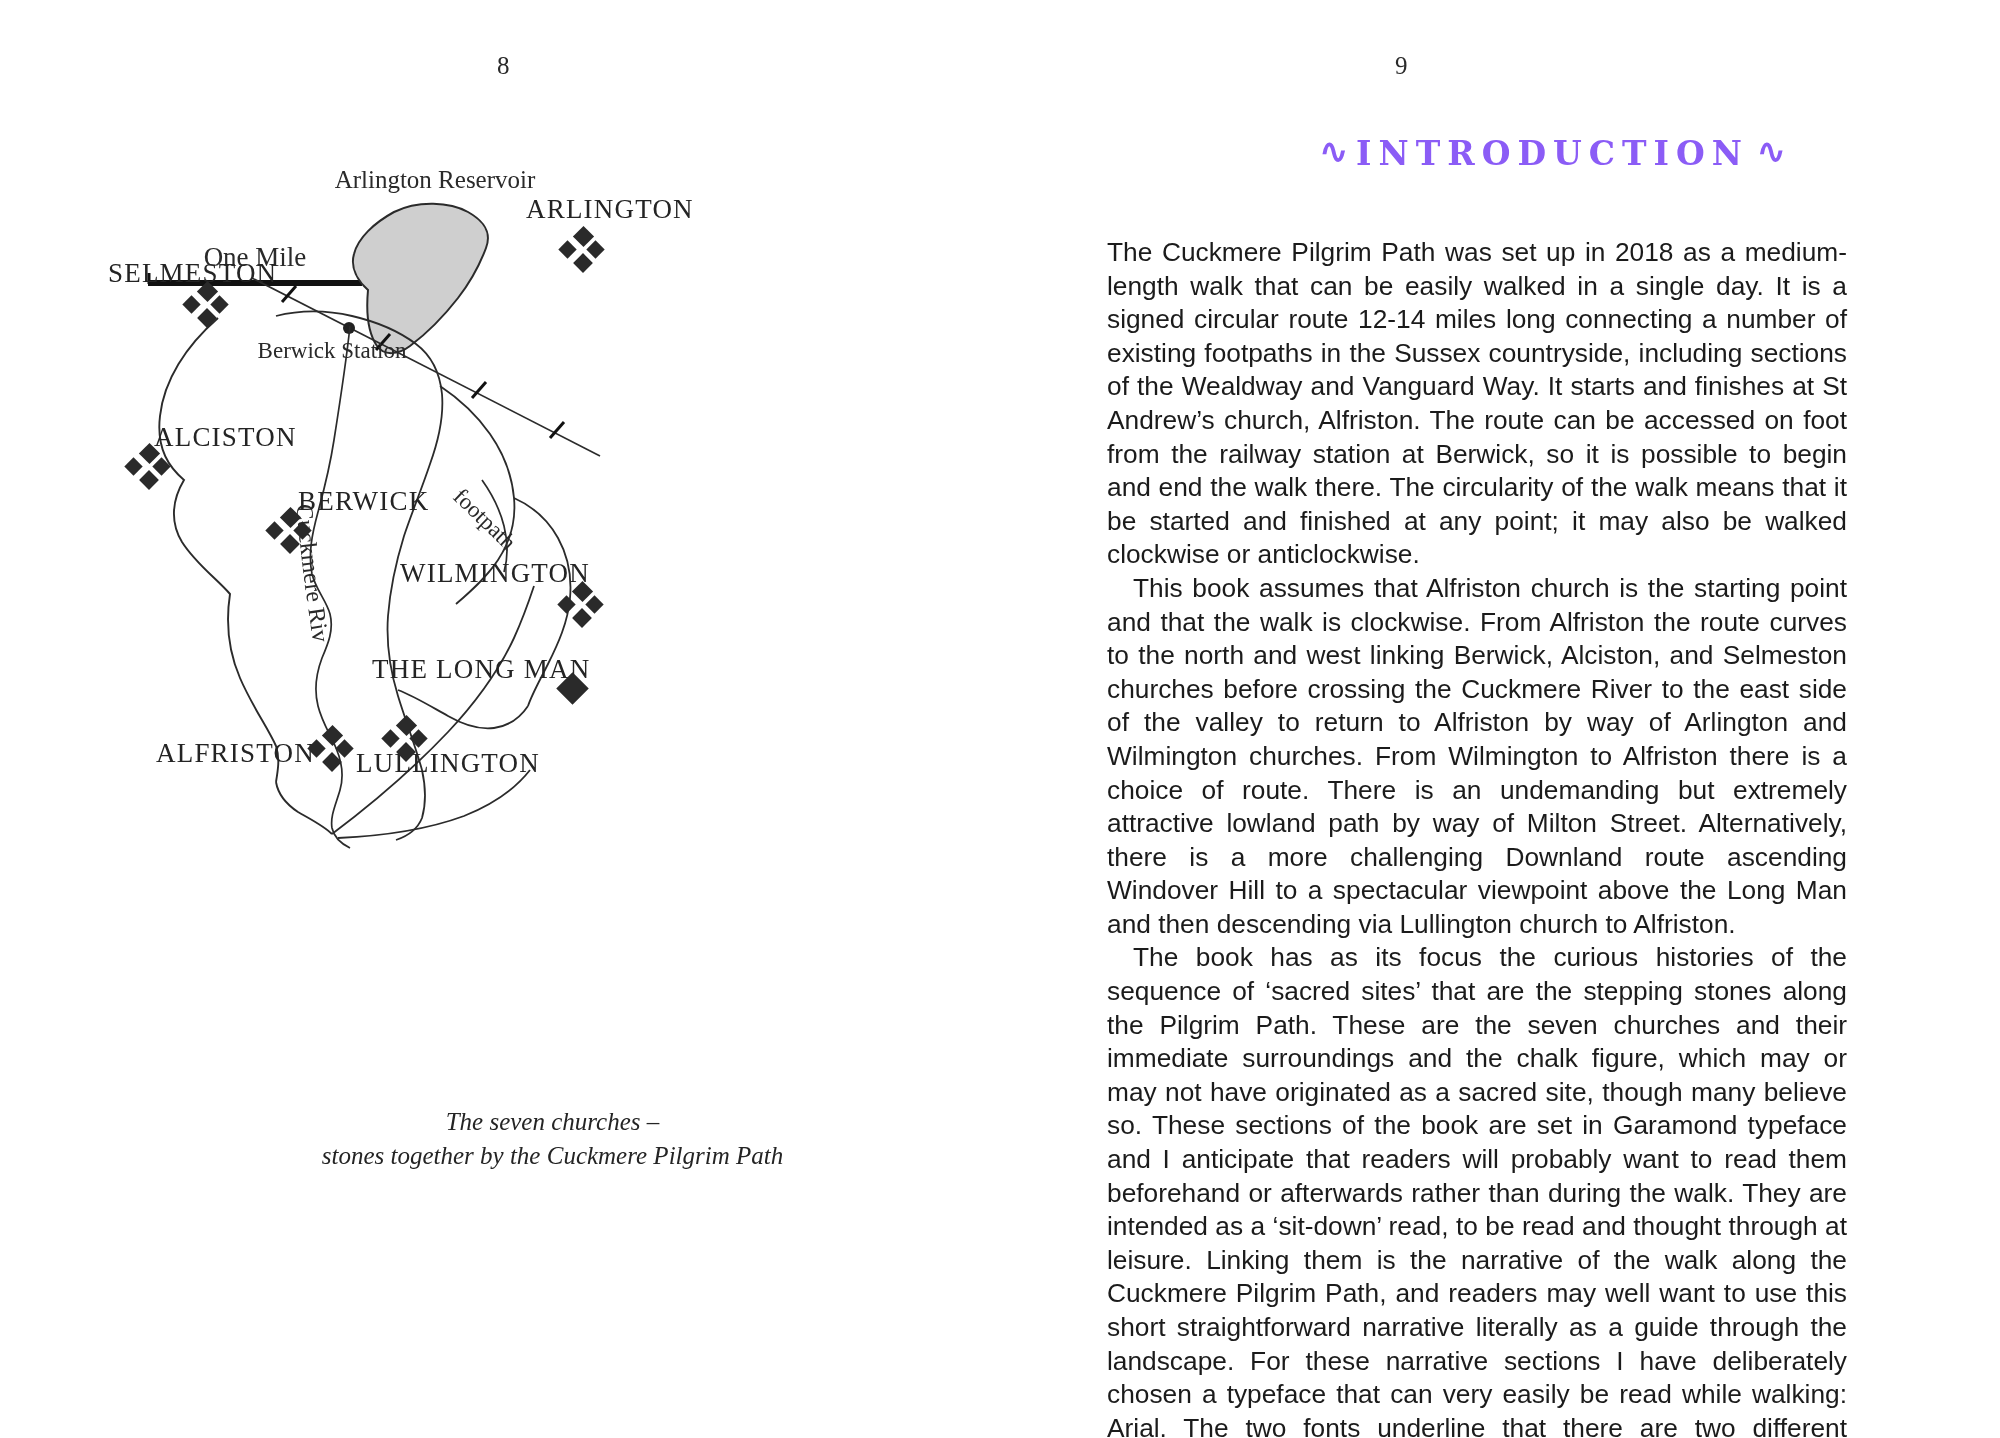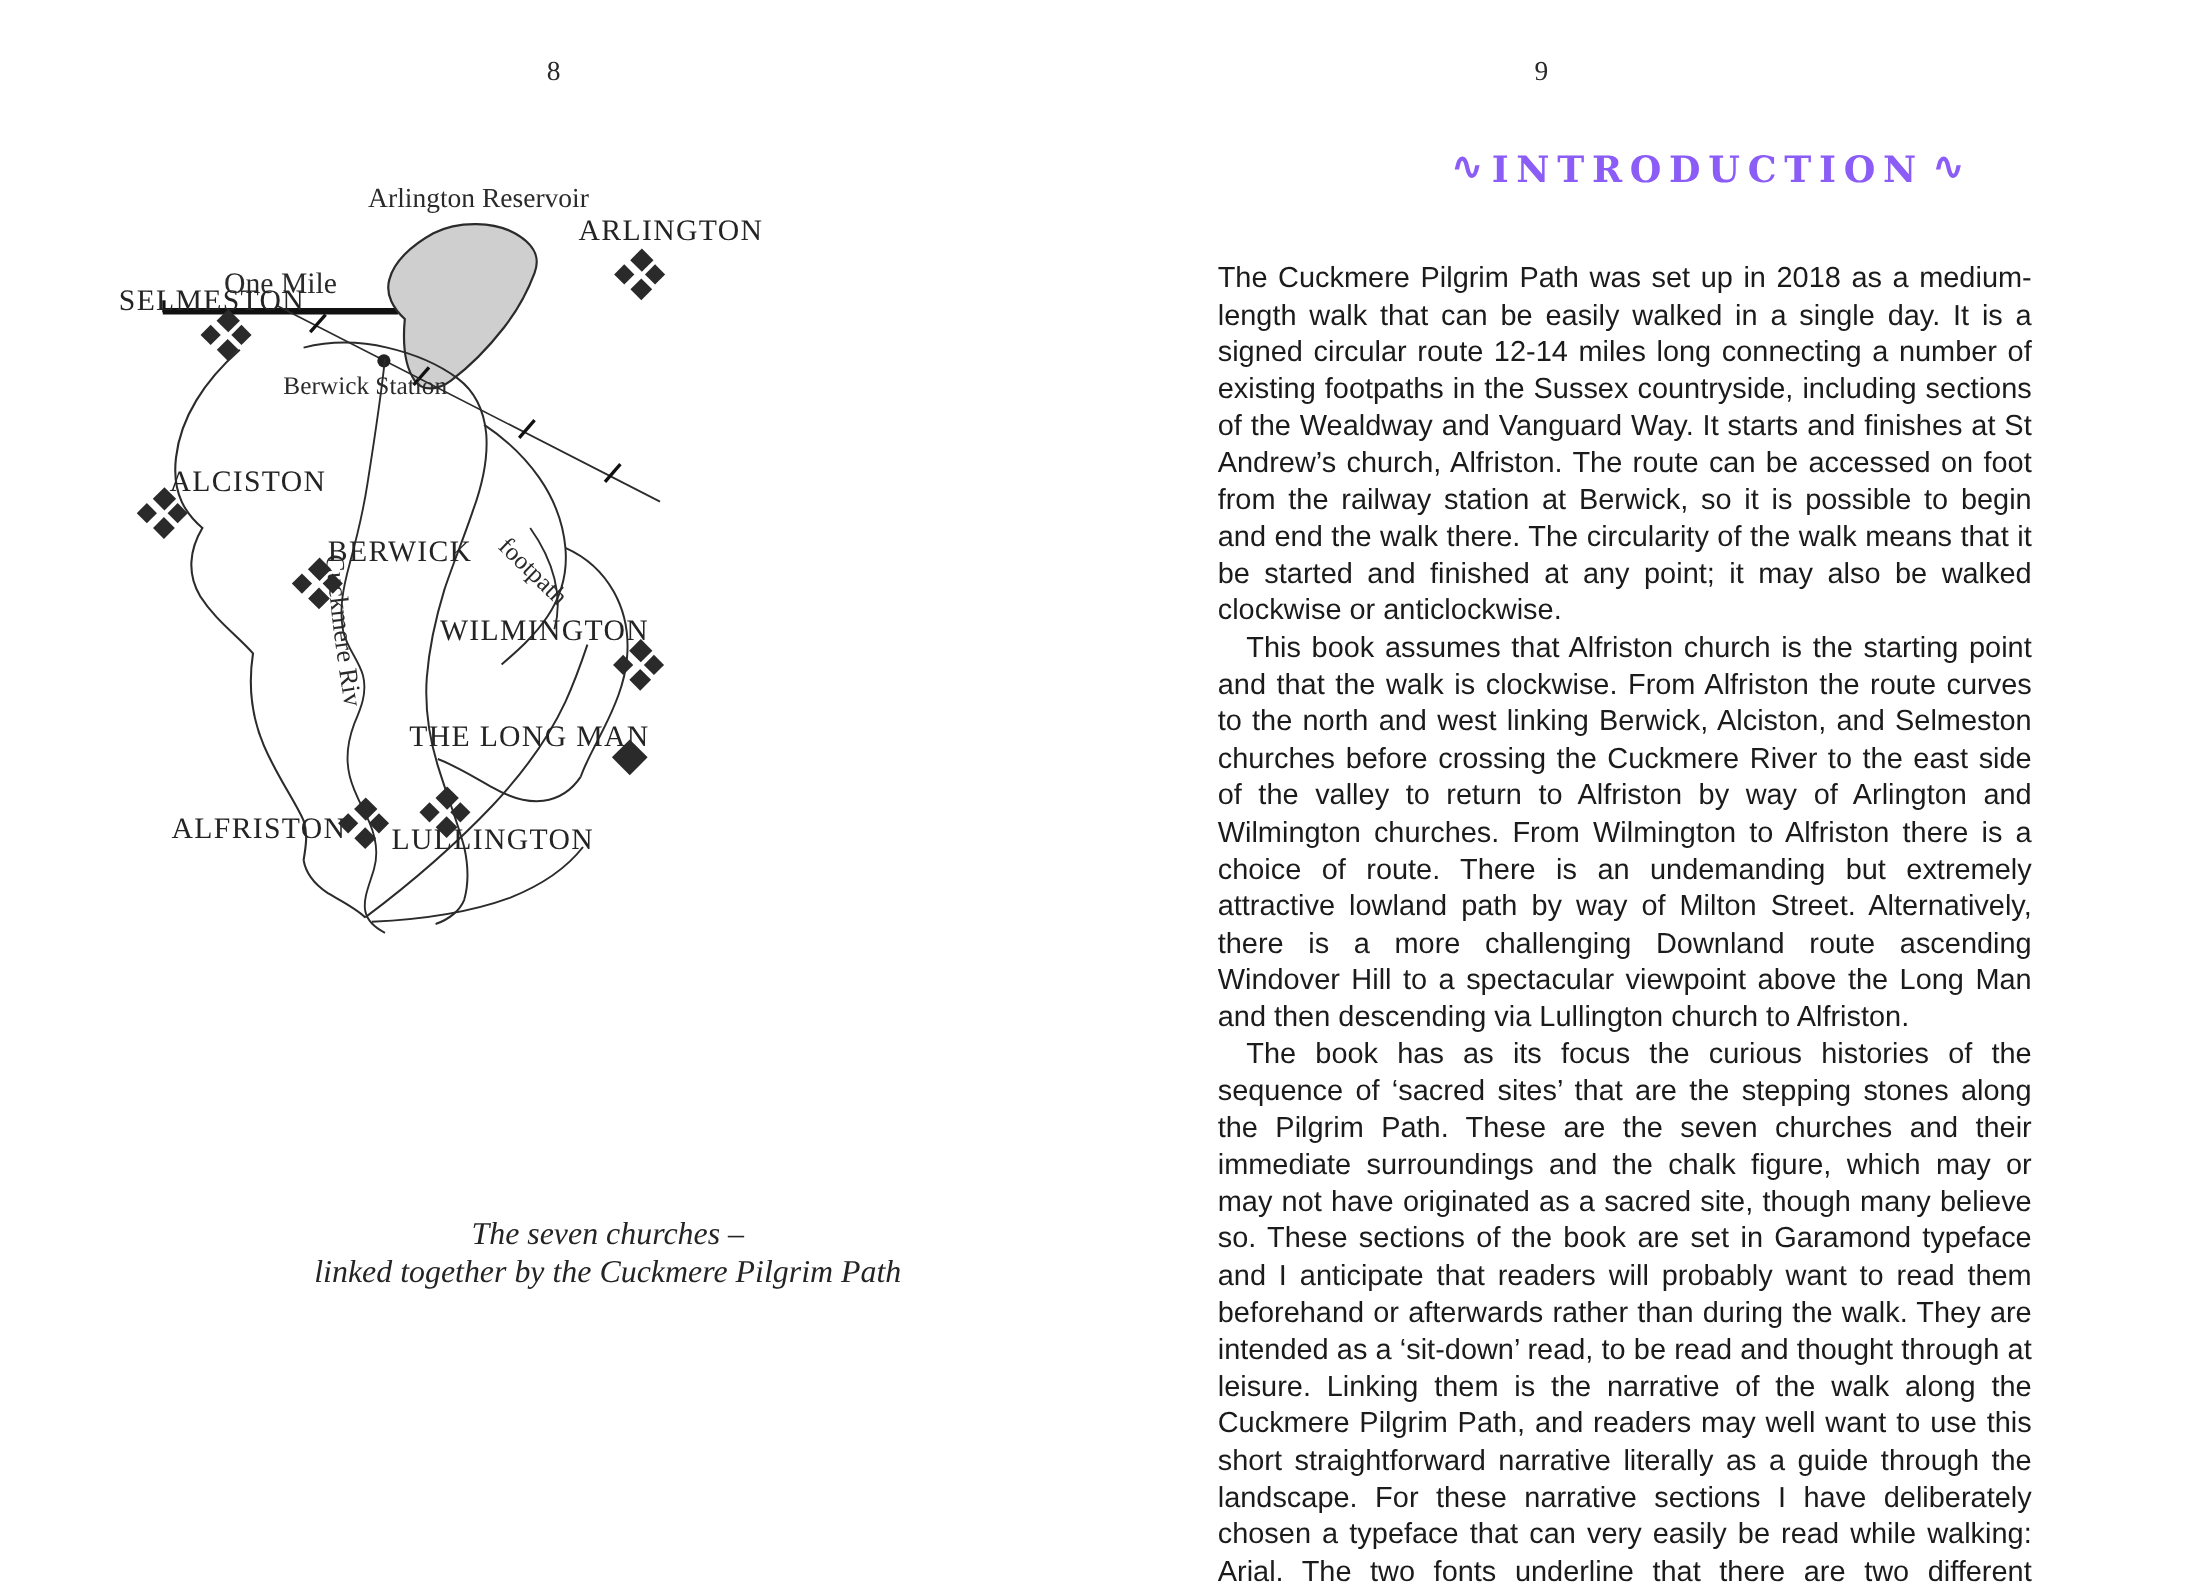--- a/index.html
+++ b/index.html
@@ -90,21 +90,21 @@
   .map-svg { display: block; width: 800px; height: 700px; }
 
   .map-caption {
     position: absolute;
     left: 0;
     top: 1105px;
     width: 1105px;
     text-align: center;
     font-family: "Liberation Serif", "DejaVu Serif", serif;
     font-style: italic;
-    font-size: 29px;
+    font-size: 25px;
     line-height: 34px;
     color: #242424;
   }
 
   text.place {
     font-family: "Liberation Serif", "DejaVu Serif", serif;
     fill: #242424;
     letter-spacing: 1.2px;
   }
   text.feature {
@@ -243,21 +243,21 @@
         </g>
 
         <g class="church" transform="translate(472,538)">
           <rect x="-11" y="-11" width="23" height="23" transform="rotate(45 0.5 0.5)"></rect>
         </g>
       </svg>
     </div>
 
     <div class="map-caption">
       <div>The seven churches –</div>
-      <div>linked together by the Cuckmere Pilgrim Path</div>
+      <div>stones together by the Cuckmere Pilgrim Path</div>
     </div>
   </div>
 
   <div class="page page-right">
 
     <div class="folio folio-right">9</div>
 
     <div class="chapter-head">
       <span class="tilde">∿</span><span>INTRODUCTION</span><span class="tilde">∿</span>
     </div>

